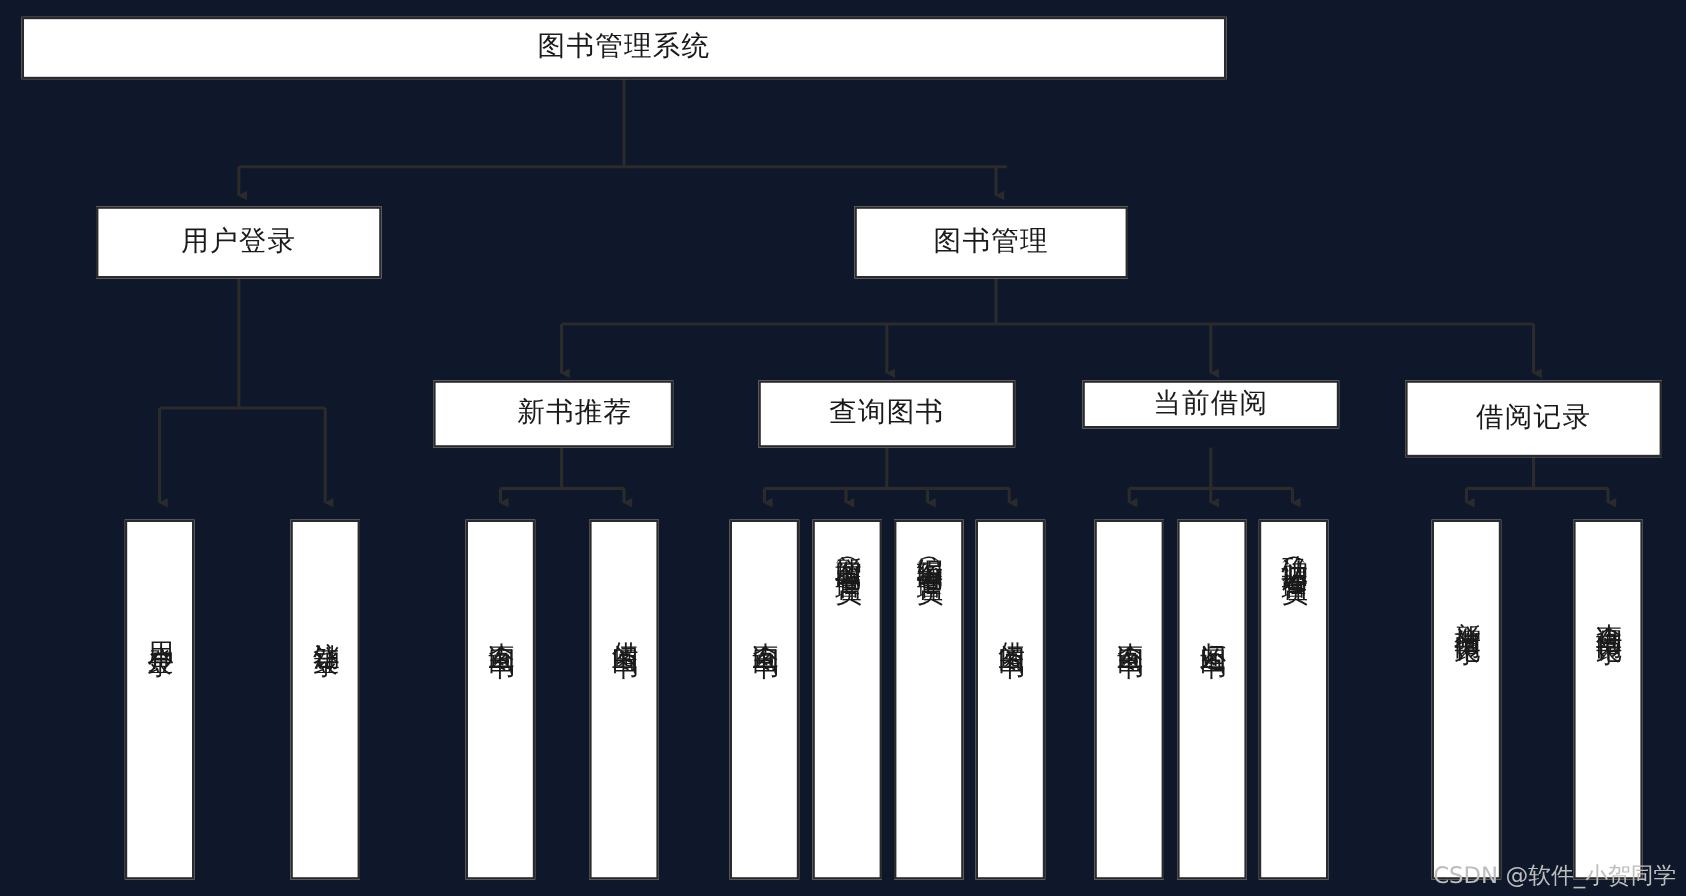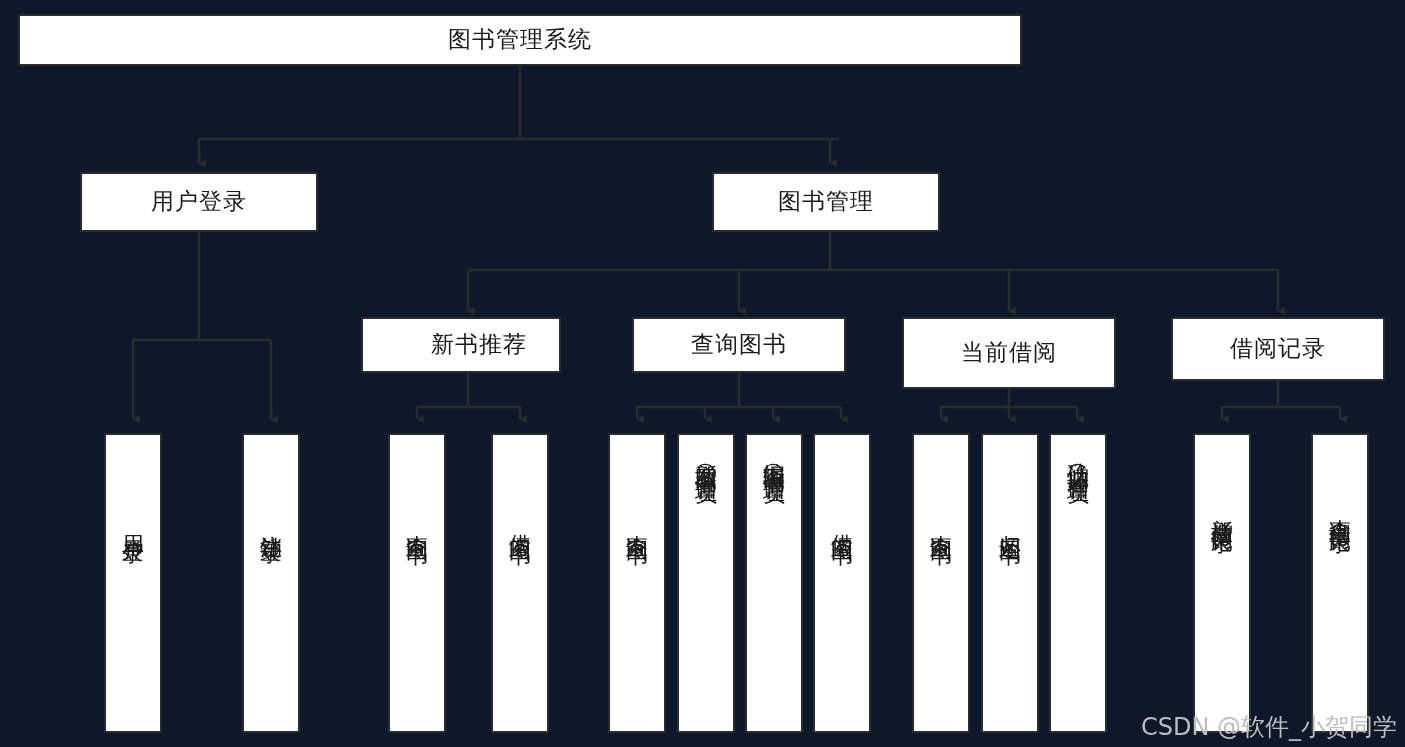--- a/index.html
+++ b/index.html
@@ -63,21 +63,21 @@
   .node.vertical.midshort .node-label {
     margin-top: 58px;
   }
   .node.vertical.top .node-label {
     margin-top: 2px;
   }
   #watermark {
     position: absolute;
     right: 8px;
     bottom: 4px;
-    font-size: 24px;
+    font-size: 19px;
     color: #bdbdbd;
     white-space: nowrap;
     pointer-events: none;
   }
 </style>
 </head>
 <body>
 
 <div id="diagram-root">
 
@@ -141,21 +141,21 @@
   <div class="node horizontal" style="left:712px; top:172px; width:228px; height:60px;">
     <span class="node-label">图书管理</span>
   </div>
 
   <div class="node horizontal" style="left:361px; top:317px; width:200px; height:56px;padding-left:36px;">
     <span class="node-label">新书推荐</span>
   </div>
   <div class="node horizontal" style="left:632px; top:317px; width:214px; height:56px;">
     <span class="node-label">查询图书</span>
   </div>
-  <div class="node horizontal" style="left:902px; top:317px; width:214px; height:72px;">
+  <div class="node horizontal" style="left:902px; top:317px; width:214px; height:40px;">
     <span class="node-label">当前借阅</span>
   </div>
   <div class="node horizontal" style="left:1171px; top:317px; width:214px; height:64px;">
     <span class="node-label">借阅记录</span>
   </div>
 
   <div class="node vertical mid" style="left:104px; top:433px; width:58px; height:300px;">
     <span class="node-label">用户登录</span>
   </div>
   <div class="node vertical mid" style="left:242px; top:433px; width:58px; height:300px;">

